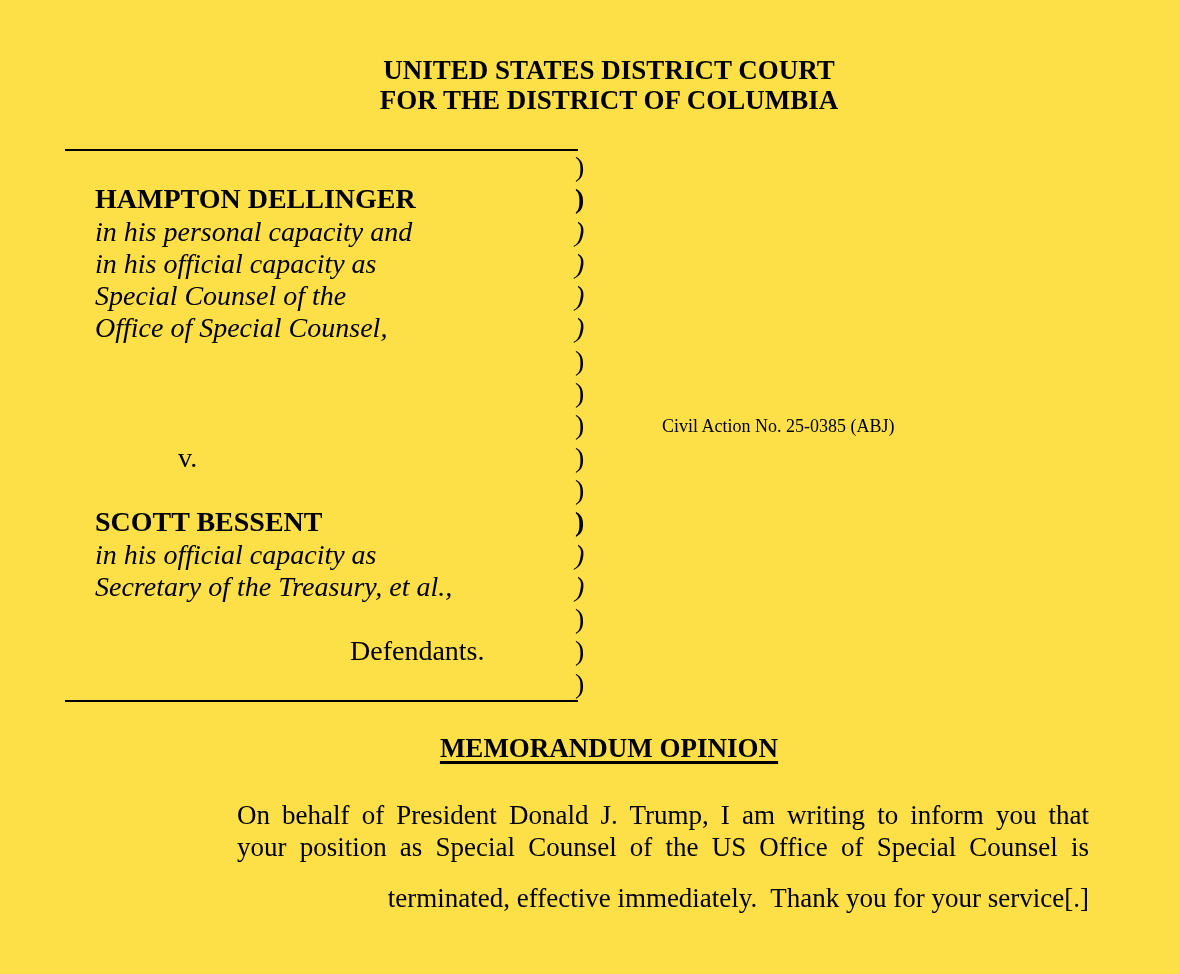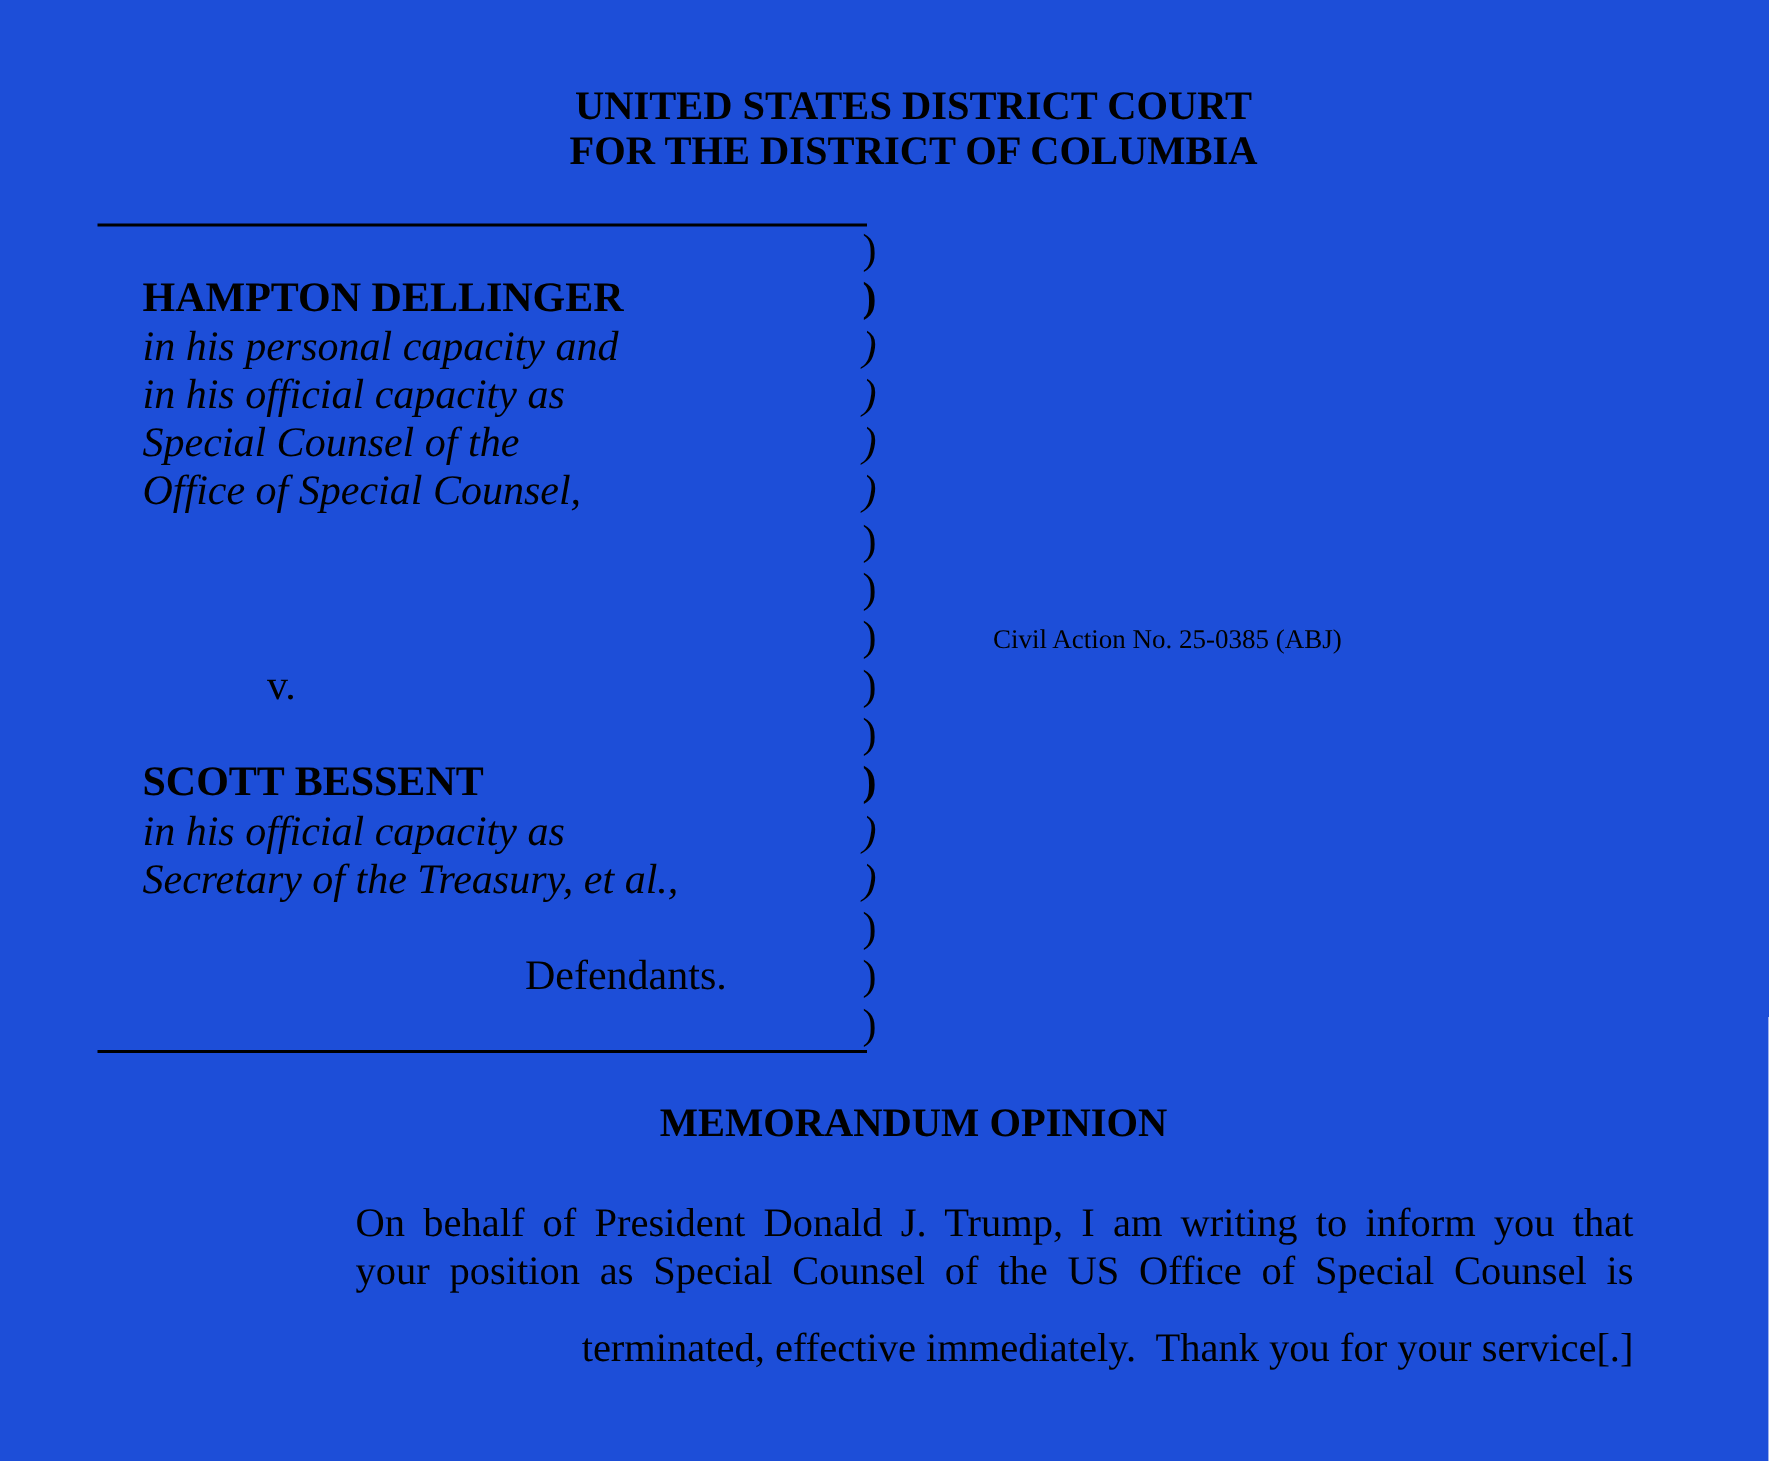--- a/index.html
+++ b/index.html
@@ -1,20 +1,20 @@
 <!DOCTYPE html>
 <html><head>
 <meta charset="utf-8">
 <style>
   html, body { margin: 0; padding: 0; background: #ffffff; }
   .page {
     position: relative;
     width: 1179px;
     height: 974px;
-    background: #1d4ed8;
+    background: #fde047;
     color: #000000;
     font-family: "Liberation Serif", "DejaVu Serif", serif;
     overflow: hidden;
   }
   
   .court-header {
     position: absolute;
     top: 55px;
     left: 65px;
     width: 1088px;
@@ -70,20 +70,21 @@
     position: absolute;
     left: 65px;
     top: 733px;
     width: 1088px;
     text-align: center;
     font-size: 27px;
     font-weight: bold;
     white-space: nowrap;
   }
   .opinion-title {
+    text-decoration: underline;
     text-decoration-thickness: 2.5px;
     text-underline-offset: 4px;
   }
   
   .quote {
     position: absolute;
     left: 237px;
     top: 799px;
     width: 852px;
     font-size: 27px;

